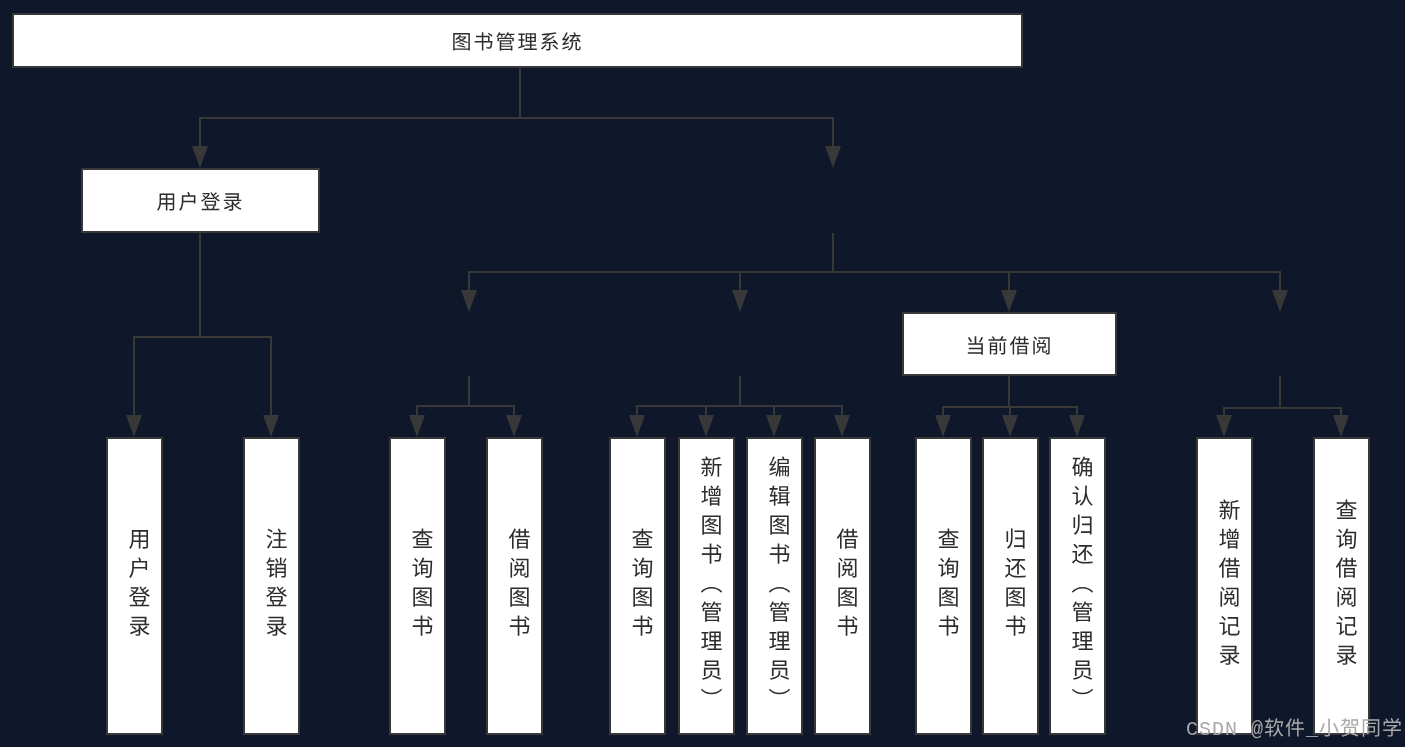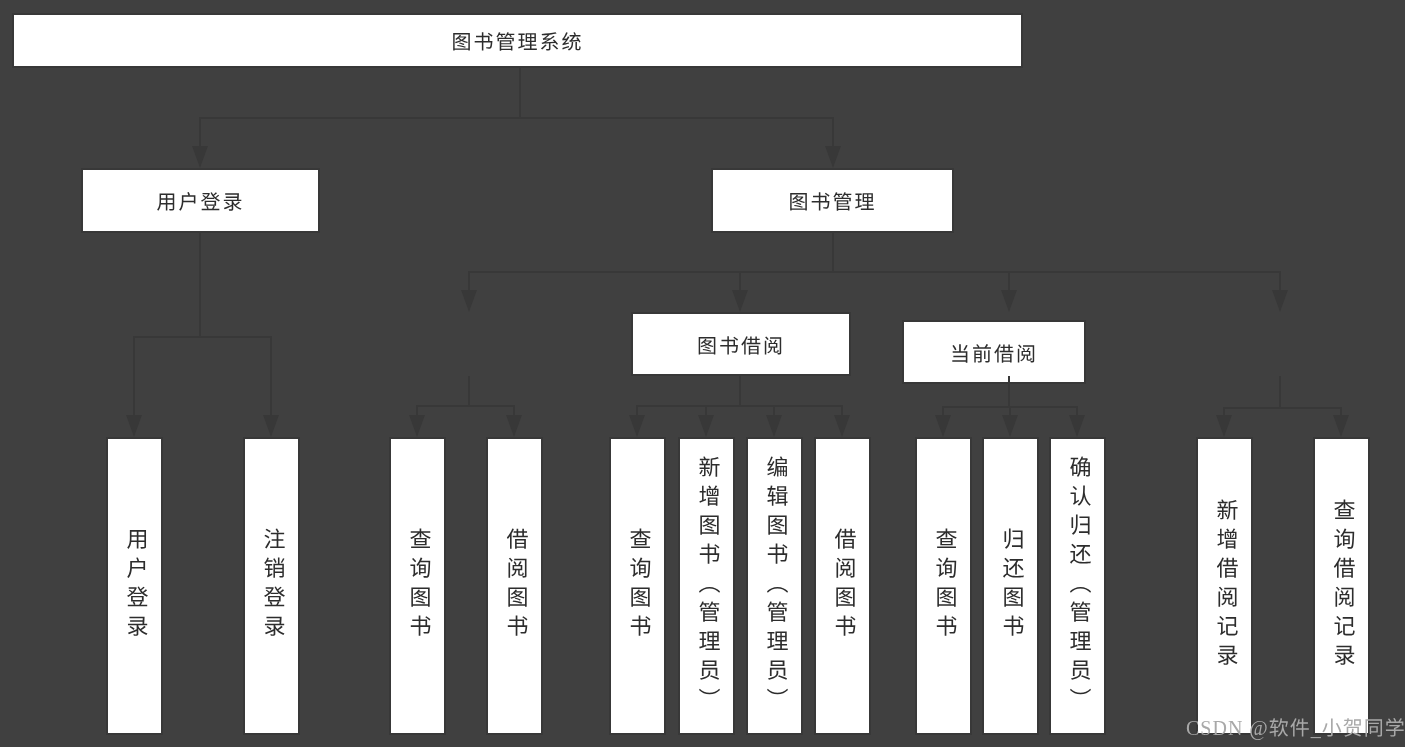--- a/index.html
+++ b/index.html
@@ -1,18 +1,18 @@
 <!DOCTYPE html>
 <html lang="zh-CN"><head>
 <meta charset="utf-8">
 <style>
   html,body{margin:0;padding:0;background:#ffffff;}
   .canvas{
-    position:relative;width:1405px;height:747px;background:#404040;overflow:hidden;
-    font-family:Liberation Serif, serif;color:#2d2d2d;
+    position:relative;width:1405px;height:747px;background:#0f172a;overflow:hidden;
+    font-family:Liberation Mono, monospace;color:#2d2d2d;
   }
   .box{
     position:absolute;box-sizing:border-box;border:2px solid #383838;background:#ffffff;
     display:flex;align-items:center;justify-content:center;text-align:center;
   }
   .hbox{font-size:20px;letter-spacing:2px;}
   .vbox{
     writing-mode:vertical-rl;
     font-size:22px;letter-spacing:7px;line-height:1;
   }
@@ -36,42 +36,40 @@
   <div class="box hbox" style="left:12px;top:13px;width:1011px;height:55px">图书管理系统</div>
 
   <div class="vl" style="left:519px;top:68px;height:51px"></div>
   <div class="hl" style="left:199px;top:117px;width:635px"></div>
   <div class="vl" style="left:199px;top:117px;height:33px"></div>
   <div class="ar" style="left:192px;top:146px"></div>
   <div class="vl" style="left:832px;top:117px;height:33px"></div>
   <div class="ar" style="left:825px;top:146px"></div>
 
   <div class="box hbox" style="left:81px;top:168px;width:239px;height:65px">用户登录</div>
-  <div class="box hbox" style="left:711px;top:168px;width:243px;height:65px">图书管理</div>
 
   <div class="vl" style="left:199px;top:233px;height:105px"></div>
   <div class="hl" style="left:133px;top:336px;width:139px"></div>
   <div class="vl" style="left:133px;top:336px;height:81px"></div>
   <div class="ar" style="left:126px;top:415px"></div>
   <div class="vl" style="left:270px;top:336px;height:81px"></div>
   <div class="ar" style="left:263px;top:415px"></div>
 
   <div class="vl" style="left:832px;top:233px;height:40px"></div>
   <div class="hl" style="left:468px;top:271px;width:813px"></div>
   <div class="vl" style="left:468px;top:271px;height:22px"></div>
   <div class="ar" style="left:461px;top:290px"></div>
   <div class="vl" style="left:739px;top:271px;height:22px"></div>
   <div class="ar" style="left:732px;top:290px"></div>
   <div class="vl" style="left:1008px;top:271px;height:22px"></div>
   <div class="ar" style="left:1001px;top:290px"></div>
   <div class="vl" style="left:1279px;top:271px;height:22px"></div>
   <div class="ar" style="left:1272px;top:290px"></div>
 
-  <div class="box hbox" style="left:631px;top:312px;width:220px;height:64px">图书借阅</div>
-  <div class="box hbox" style="left:902px;top:320px;width:184px;height:64px">当前借阅</div>
+  <div class="box hbox" style="left:902px;top:312px;width:215px;height:64px">当前借阅</div>
 
   <div class="vl" style="left:468px;top:376px;height:31px"></div>
   <div class="hl" style="left:416px;top:405px;width:99px"></div>
   <div class="vl" style="left:416px;top:405px;height:12px"></div>
   <div class="ar" style="left:409px;top:415px"></div>
   <div class="vl" style="left:513px;top:405px;height:12px"></div>
   <div class="ar" style="left:506px;top:415px"></div>
 
   <div class="vl" style="left:739px;top:376px;height:31px"></div>
   <div class="hl" style="left:636px;top:405px;width:207px"></div>

